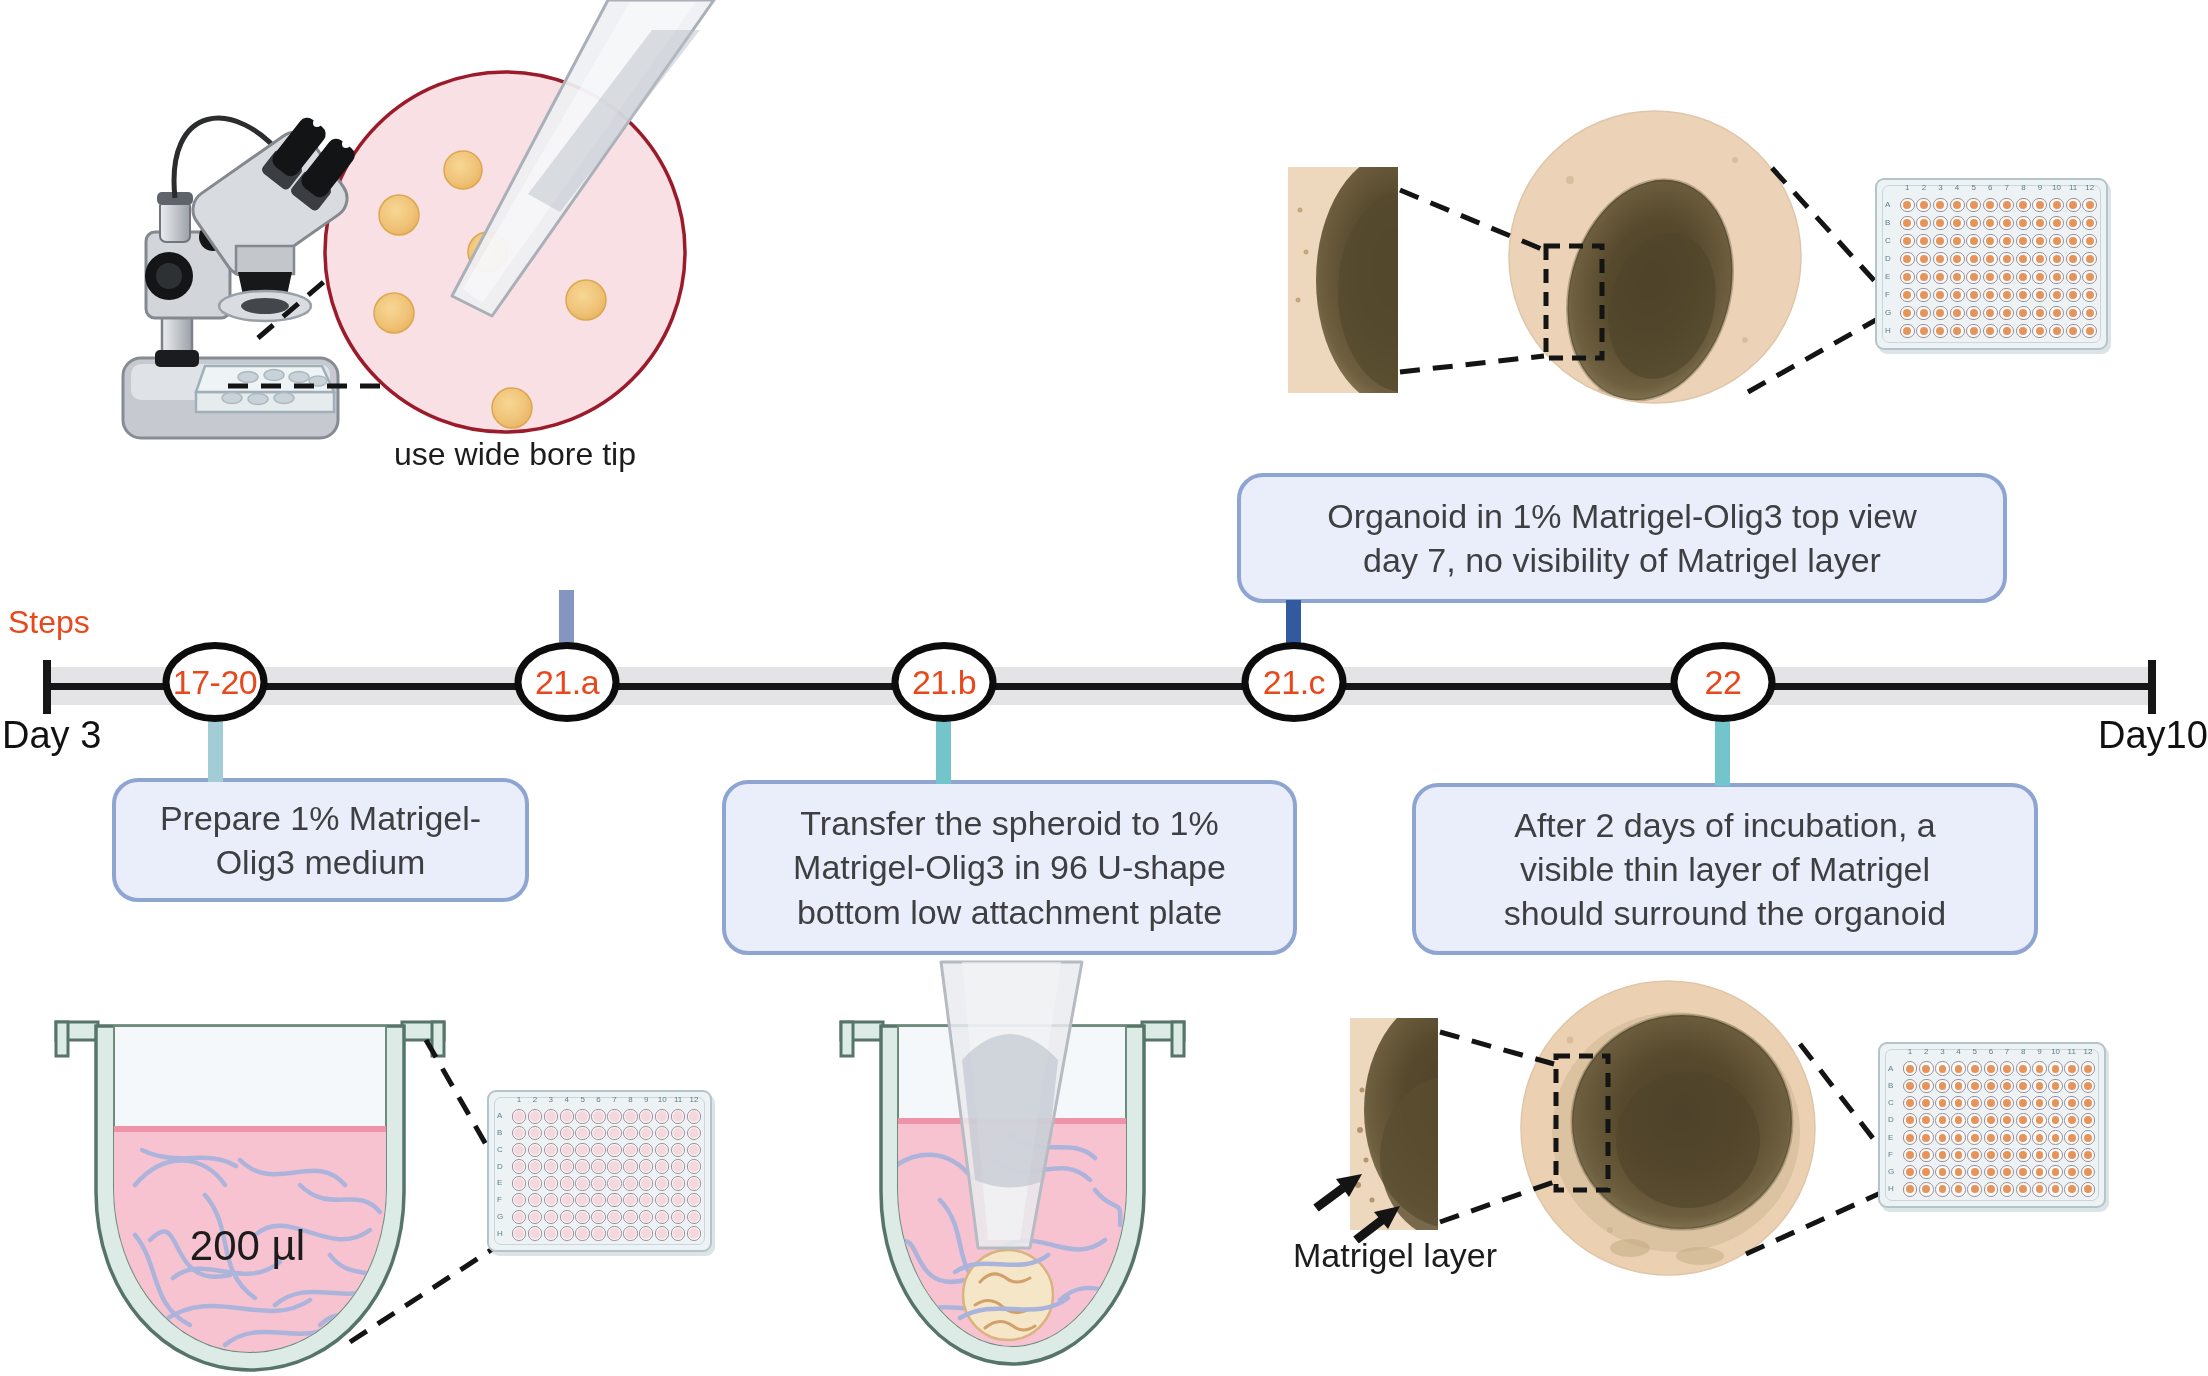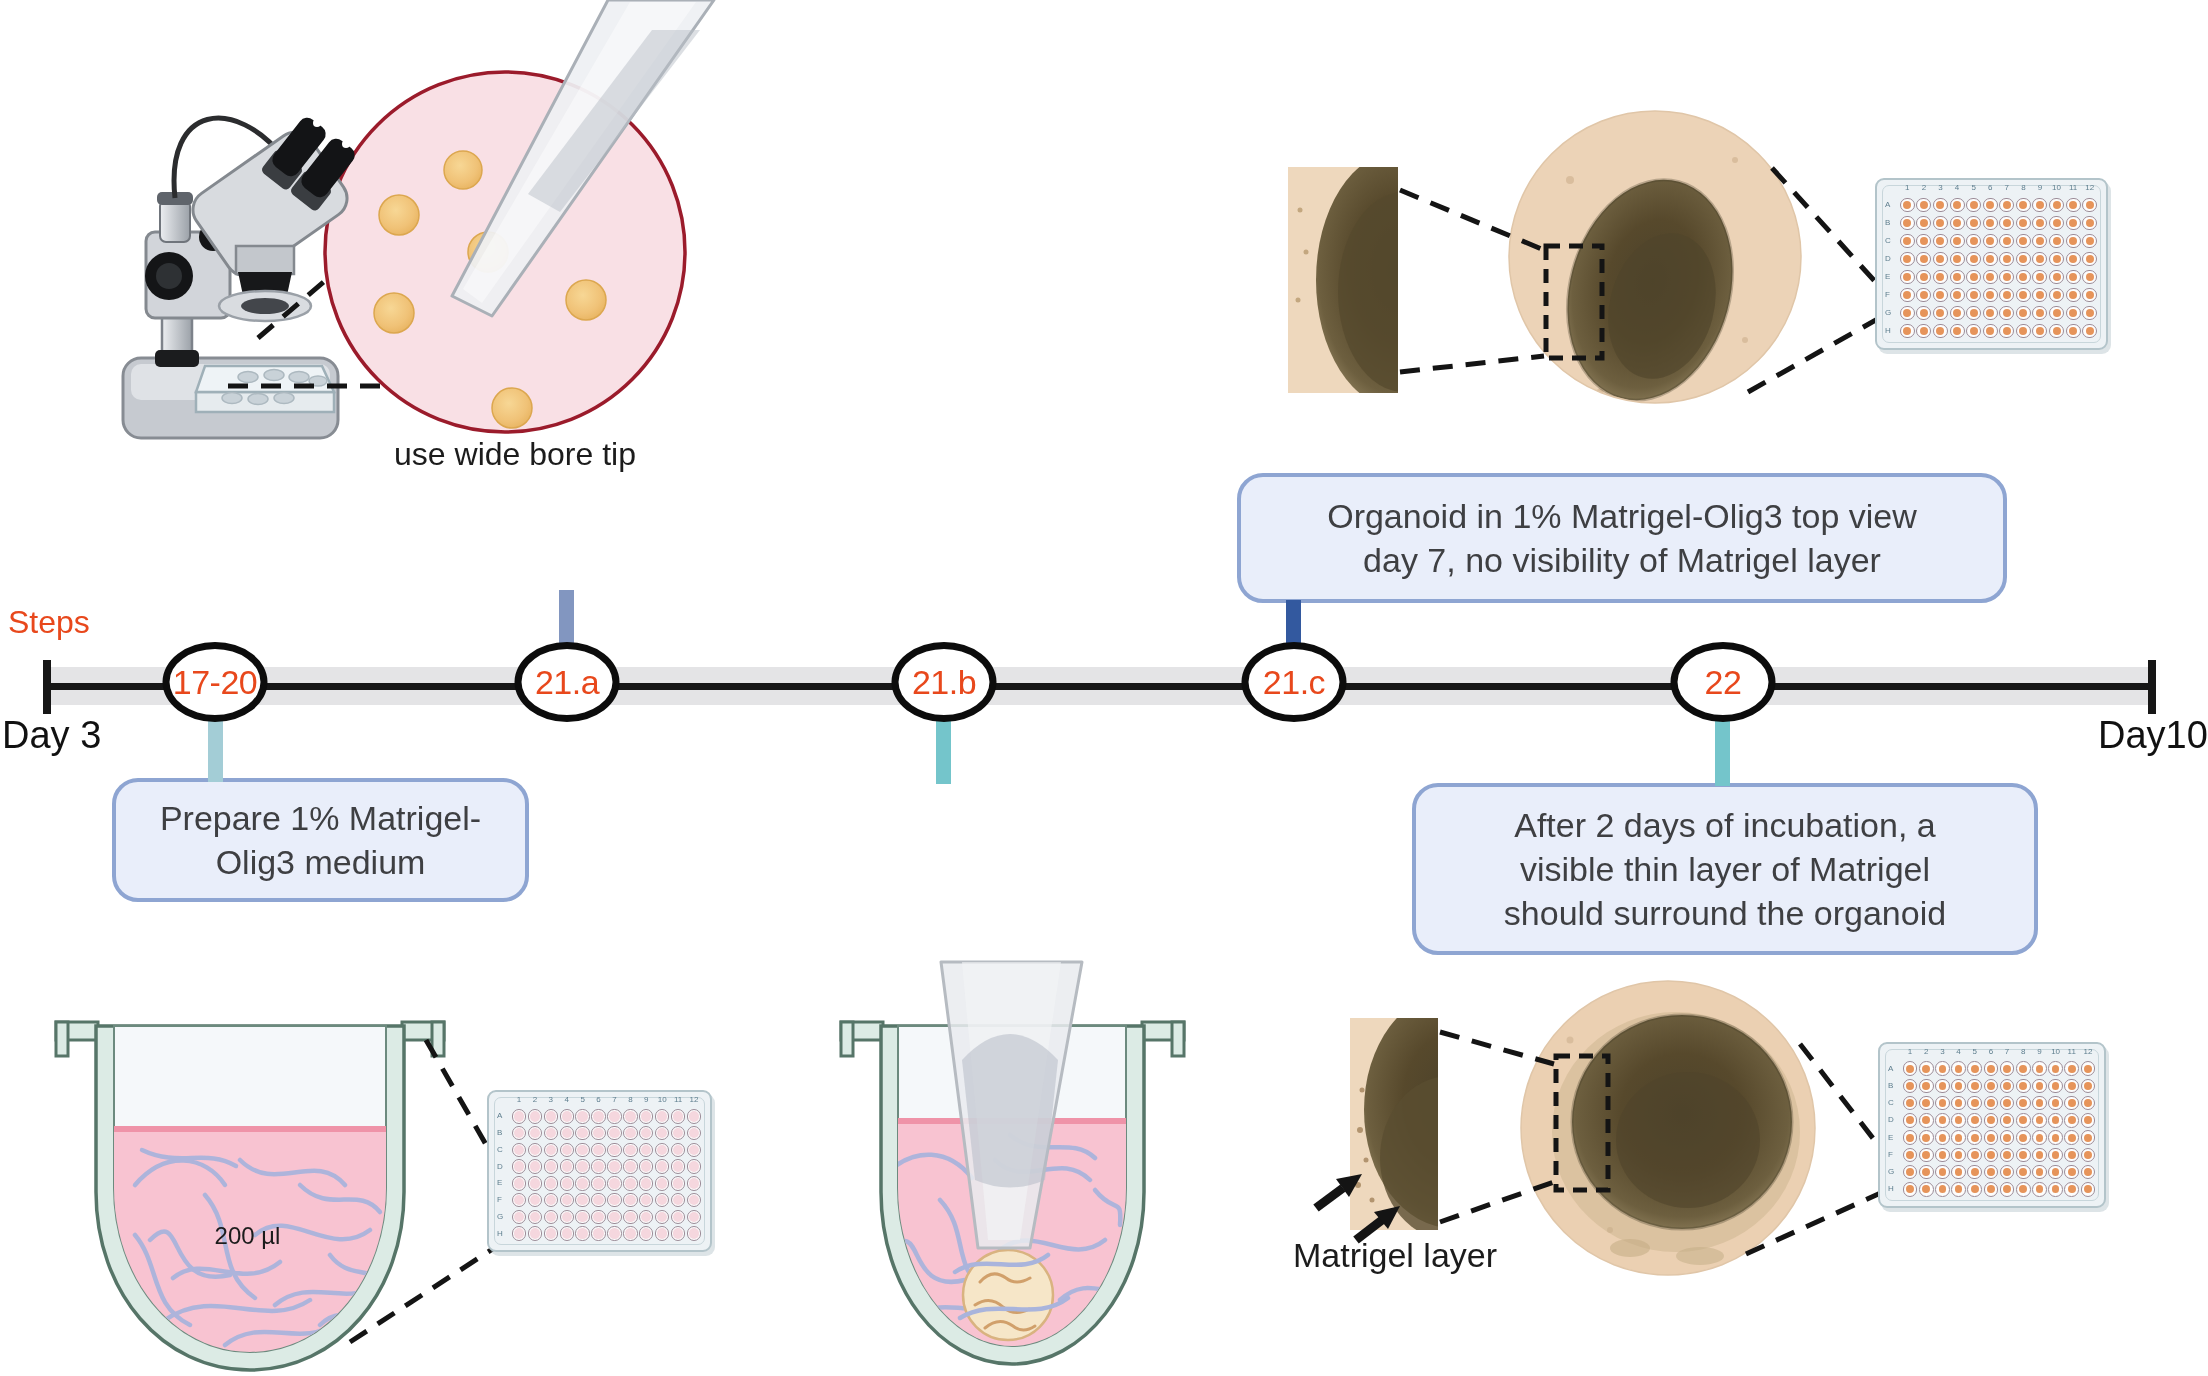--- a/index.html
+++ b/index.html
@@ -336,26 +336,29 @@
     <span>21.c</span>
   </div>
   <div class="abs node" style="left:1723px;top:642px;">
     <span>22</span>
   </div>
 
   <div class="abs callout" style="left:1237px;top:473px;width:770px;height:130px;">Organoid in 1% Matrigel-Olig3 top view
 day 7, no visibility of Matrigel layer</div>
   <div class="abs callout" style="left:112px;top:778px;width:417px;height:124px;">Prepare 1% Matrigel-
 Olig3 medium</div>
+  <div class="abs callout" style="left:722px;top:780px;width:575px;height:175px;">Transfer the spheroid to 1%
+Matrigel-Olig3 in 96 U-shape
+bottom low attachment plate</div>
   <div class="abs callout" style="left:1412px;top:783px;width:626px;height:172px;">After 2 days of incubation, a
 visible thin layer of Matrigel
 should surround the organoid</div>
 
   <div class="abs small-label" style="left:385px;top:436px;width:260px;font-size:32px;">use wide bore tip</div>
-  <div class="abs small-label" style="left:145px;top:1222px;width:205px;font-size:24px;">200 µl</div>
+  <div class="abs small-label" style="left:145px;top:1222px;width:205px;font-size:42px;">200 µl</div>
   <div class="abs small-label" style="left:1280px;top:1236px;width:230px;font-size:34px;">Matrigel layer</div>
 
   <div class="abs plate" data-variant="orange" style="left:1875px;top:178px;width:233px;height:172px;">
       <span class="cl" style="left: 30.2917px; top: 4px;">1</span>
       <span class="cl" style="left: 46.875px; top: 4px;">2</span>
       <span class="cl" style="left: 63.4583px; top: 4px;">3</span>
       <span class="cl" style="left: 80.0417px; top: 4px;">4</span>
       <span class="cl" style="left: 96.625px; top: 4px;">5</span>
       <span class="cl" style="left: 113.208px; top: 4px;">6</span>
       <span class="cl" style="left: 129.792px; top: 4px;">7</span>

